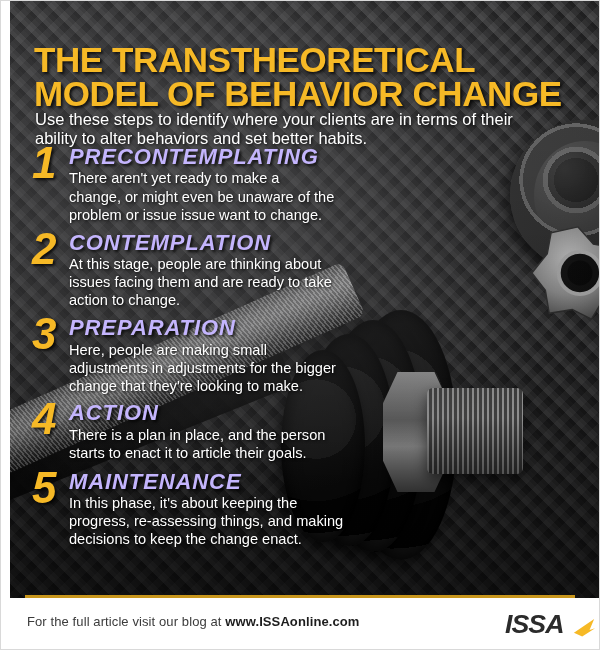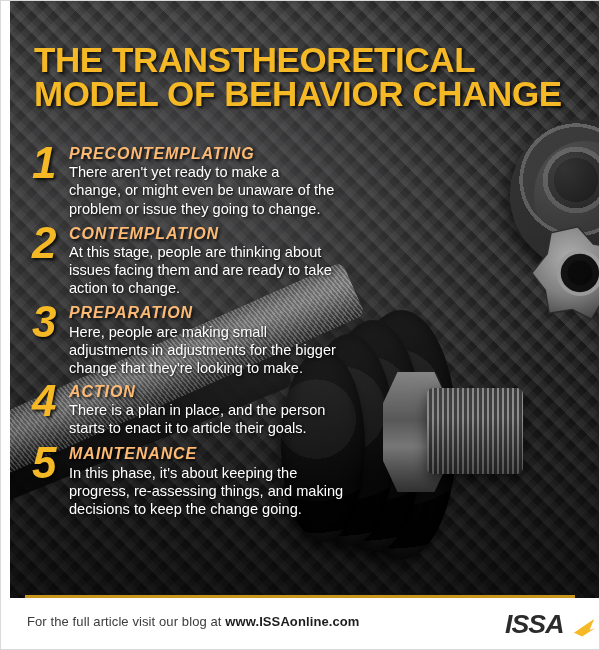--- a/index.html
+++ b/index.html
@@ -227,22 +227,22 @@
     font-weight: bold;
     font-style: italic;
     line-height: 0.84;
     text-align: left;
     letter-spacing: -1px;
     text-shadow: 2px 2px 3px rgba(0,0,0,0.8);
   }
   .step-body { flex: 1 1 auto; padding-top: 1px; }
   .step-title {
     display: block;
-    color: #fdba74;
-    font-size: 16px;
+    color: #c4b5fd;
+    font-size: 22px;
     font-weight: bold;
     font-style: italic;
     letter-spacing: 0.9px;
     line-height: 1.02;
     text-transform: uppercase;
     text-shadow: 2px 2px 3px rgba(0,0,0,0.8);
     margin-bottom: 1px;
   }
   .step-desc {
     display: block;
@@ -347,31 +347,35 @@
 
     <div class="mat-vignette"></div>
 
     <div class="content">
 
       <h1 class="headline">
         <span class="hl-line">THE TRANSTHEORETICAL</span>
         <span class="hl-line">MODEL OF BEHAVIOR CHANGE</span>
       </h1>
 
+      <p class="subhead">
+        <span class="sh-line">Use these steps to identify where your clients are in terms of their</span>
+        <span class="sh-line">ability to alter behaviors and set better habits.</span>
+      </p>
 
       <div class="steps">
 
         <div class="step s1">
           <div class="step-number">1</div>
           <div class="step-body">
             <span class="step-title">PRECONTEMPLATING</span>
             <span class="step-desc">
               <span class="d-line">There aren't yet ready to make a</span>
               <span class="d-line">change, or might even be unaware of the</span>
-              <span class="d-line">problem or issue they going to change.</span>
+              <span class="d-line">problem or issue issue want to change.</span>
             </span>
           </div>
         </div>
 
         <div class="step s2">
           <div class="step-number">2</div>
           <div class="step-body">
             <span class="step-title">CONTEMPLATION</span>
             <span class="step-desc">
               <span class="d-line">At this stage, people are thinking about</span>
@@ -404,21 +408,21 @@
           </div>
         </div>
 
         <div class="step s5">
           <div class="step-number">5</div>
           <div class="step-body">
             <span class="step-title">MAINTENANCE</span>
             <span class="step-desc">
               <span class="d-line">In this phase, it's about keeping the</span>
               <span class="d-line">progress, re-assessing things, and making</span>
-              <span class="d-line">decisions to keep the change going.</span>
+              <span class="d-line">decisions to keep the change enact.</span>
             </span>
           </div>
         </div>
 
       </div>
     </div>
   </div>
 
   <div class="gold-rule"></div>
 

